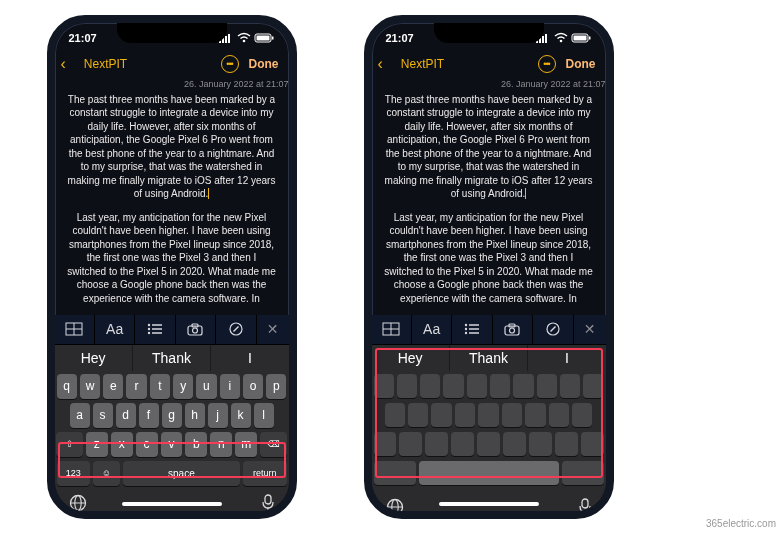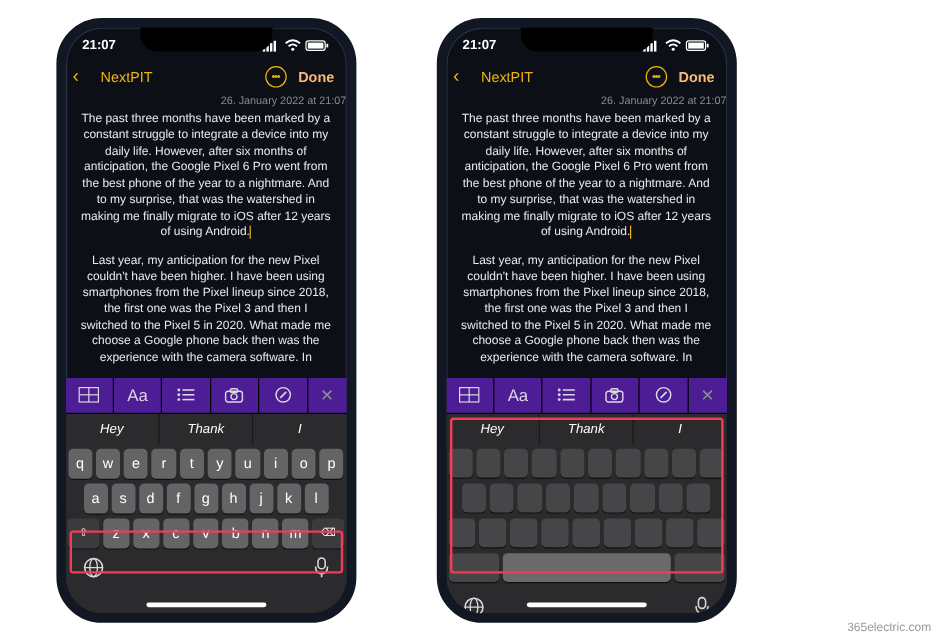--- a/index.html
+++ b/index.html
@@ -84,39 +84,38 @@
     color: #eceaea;
     text-align: center;
   }
   .note-body p { margin: 0 0 10px; }
   .cursor { border-right: 1.5px solid #f0b40c; margin-left: 0px; }
   .kbd-area {
     position: absolute; left: 0; right: 0; bottom: 0;
     background: #2b2b2d;
   }
   .format-bar {
-    height: 30px; background: #4c1d95;
+    height: 30px; background: #0f172a;
     display: flex; align-items: flex-end;
     border-bottom: 1px solid #000;
   }
   .fbtn {
     flex: 1; display: flex; align-items: center; justify-content: center;
     color: #d9d9de; font-size: 14px;
     border-right: 1px solid #000; height: 100%;
   }
   .fbtn.last { border-right: none; flex: 0 0 32px; color: #8c8c90; font-size: 14px;}
   .suggest-bar {
     height: 26px; display: flex;
     background: #2b2b2d;
   }
   .sugg {
     flex: 1; display: flex; align-items: center; justify-content: center;
-    font-size: 11px; color: #fff;
+    font-size: 14px; color: #fff;
     border-right: 1px solid #1a1a1c;
-    font-style: italic;
   }
   .sugg:last-child { border-right: none; }
   .key-rows { padding: 3px 2px 4px; }
   .krow { display: flex; justify-content: center; gap: 3px; margin-bottom: 4px; }
   .key {
     flex: 1; height: 25px;
     background: #646466; border-radius: 4px;
     display: flex; align-items: center; justify-content: center;
     font-size: 12px; color: #fff;
     box-shadow: 0 1px 0 rgba(0,0,0,.6);
@@ -281,20 +280,26 @@
           <div class="key mod shift">⇧</div>
         <div class="key">z</div>
             <div class="key">x</div>
             <div class="key">c</div>
             <div class="key">v</div>
             <div class="key">b</div>
             <div class="key">n</div>
             <div class="key">m</div>
             <div class="key mod del">⌫</div>
           </div>
+        <div class="krow" id="left-row4" style="margin-top:4px;margin-bottom:0">
+          <div class="key mod" style="flex:1">123</div>
+          <div class="key mod" style="flex:0.8">☺</div>
+          <div class="key mod space">space</div>
+          <div class="key mod" style="flex:1.3">return</div>
+        </div>
       </div>
       <div class="bottom-extra">
         <span class="bicon"><svg width="18" height="18">
               <circle cx="9" cy="9" r="7.5" fill="none" stroke="#d9d9de" stroke-width="1.3"></circle>
               <ellipse cx="9" cy="9" rx="3.2" ry="7.5" fill="none" stroke="#d9d9de" stroke-width="1.1"></ellipse>
               <line x1="1.5" y1="9" x2="16.5" y2="9" stroke="#d9d9de" stroke-width="1.1"></line>
             </svg></span>
         <span class="bicon"><svg width="14" height="18">
               <rect x="4" y="1" width="6" height="9" rx="3" fill="none" stroke="#d9d9de" stroke-width="1.3"></rect>
               <path d="M2 8 Q2 14 7 14 Q12 14 12 8" fill="none" stroke="#d9d9de" stroke-width="1.3"></path>

